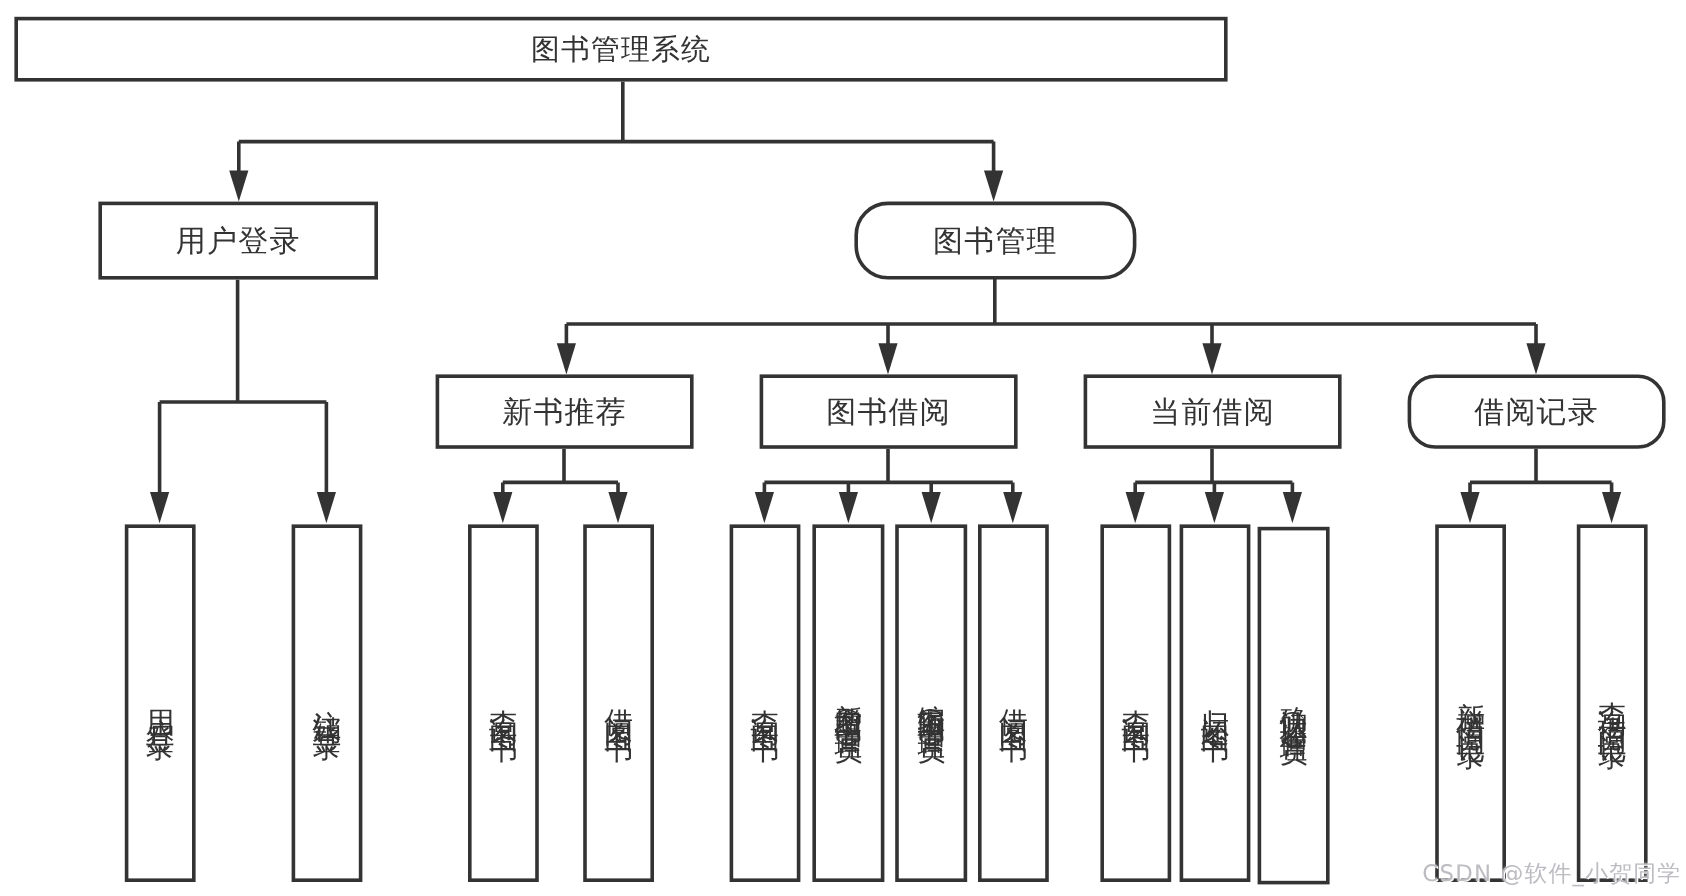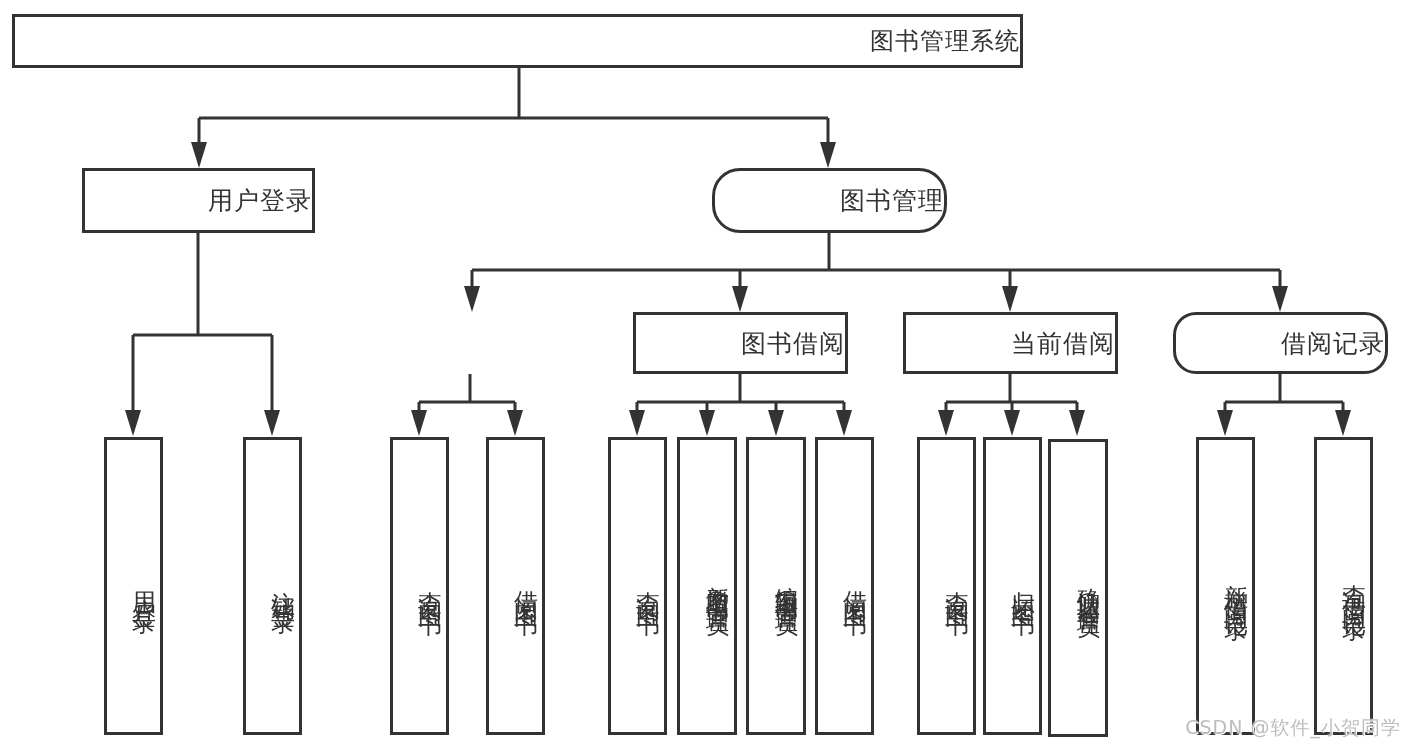--- a/index.html
+++ b/index.html
@@ -27,21 +27,21 @@
     color: var(--line);
   }
   svg.connectors path {
     stroke: currentColor; stroke-width: 3; fill: none;
   }
   svg.connectors polygon { fill: currentColor; stroke: none; }
   .box {
     position: absolute;
     background: var(--fill);
     border: 3px solid var(--border);
-    display: flex; align-items: center; justify-content: flex-end;
+    display: flex; align-items: center; justify-content: center;
     color: var(--text);
   }
   .h-label {
     font-size: 25px;
     letter-spacing: 1px;
     color: var(--text);
     white-space: nowrap;
   }
   .root-box .h-label { font-size: 24px; }
   .v-label {
@@ -124,20 +124,23 @@
     <span class="h-label">图书管理系统</span>
   </div>
 
   <div class="box" style="left:82px; top:168px; width:233px; height:65px;">
     <span class="h-label">用户登录</span>
   </div>
   <div class="box" style="left:712px; top:168px; width:235px; height:65px;border-radius:28px;">
     <span class="h-label">图书管理</span>
   </div>
 
+  <div class="box" style="left:363px; top:312px; width:215px; height:62px;">
+    <span class="h-label">新书推荐</span>
+  </div>
   <div class="box" style="left:903px; top:312px; width:215px; height:62px;">
     <span class="h-label">当前借阅</span>
   </div>
   <div class="box" style="left:633px; top:312px; width:215px; height:62px;">
     <span class="h-label">图书借阅</span>
   </div>
   <div class="box" style="left:1173px; top:312px; width:215px; height:62px;border-radius:23px;">
     <span class="h-label">借阅记录</span>
   </div>
 

